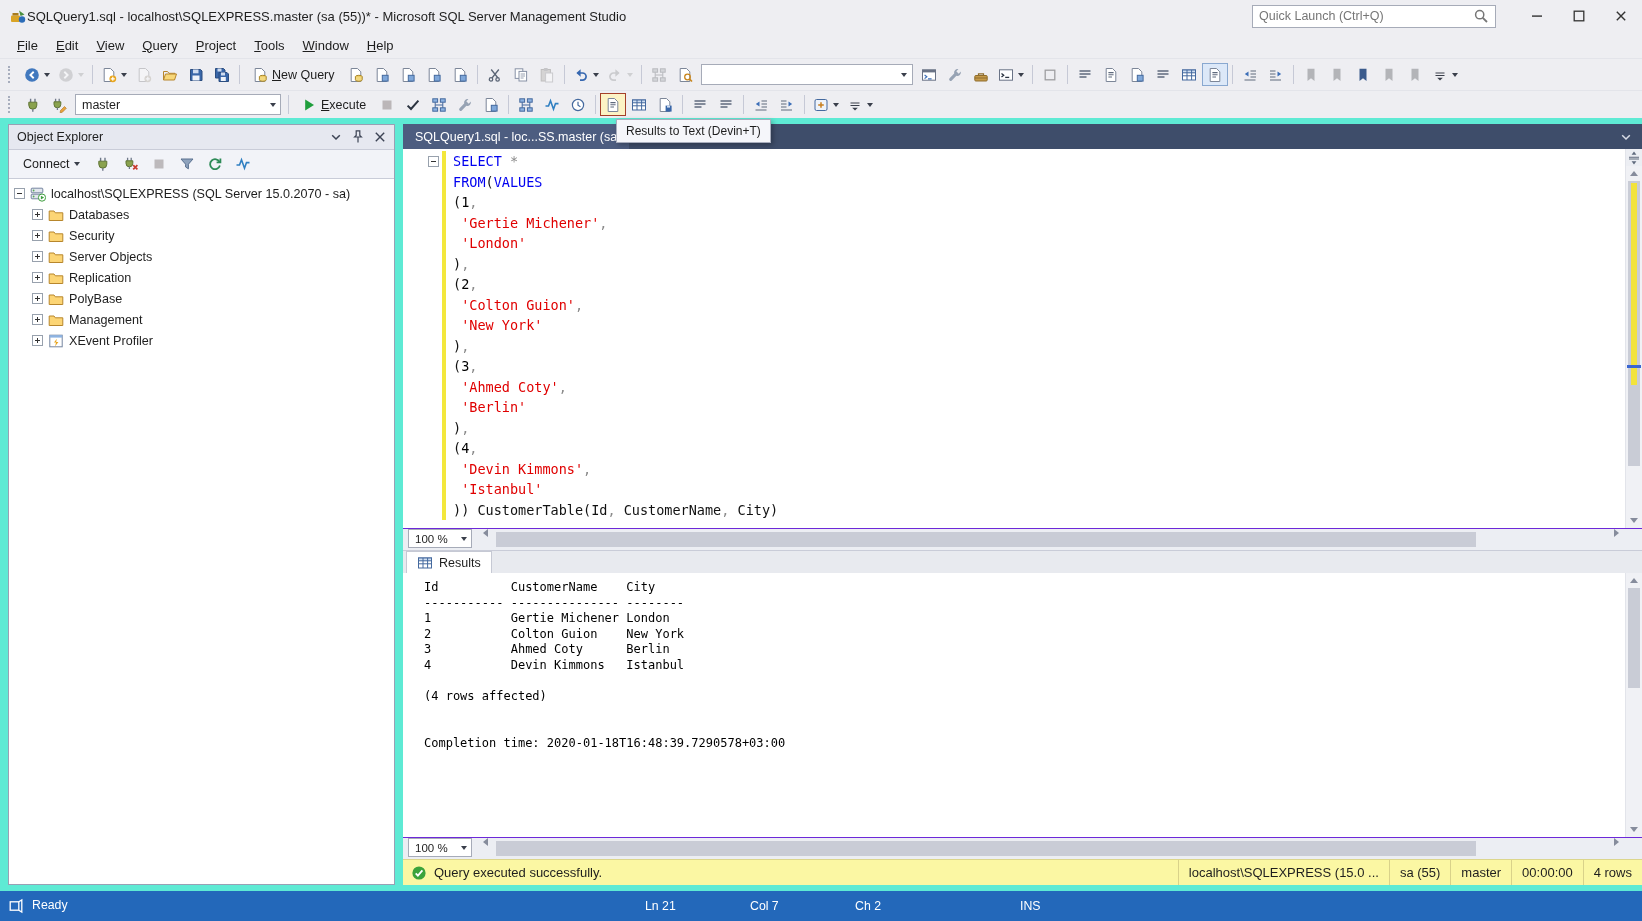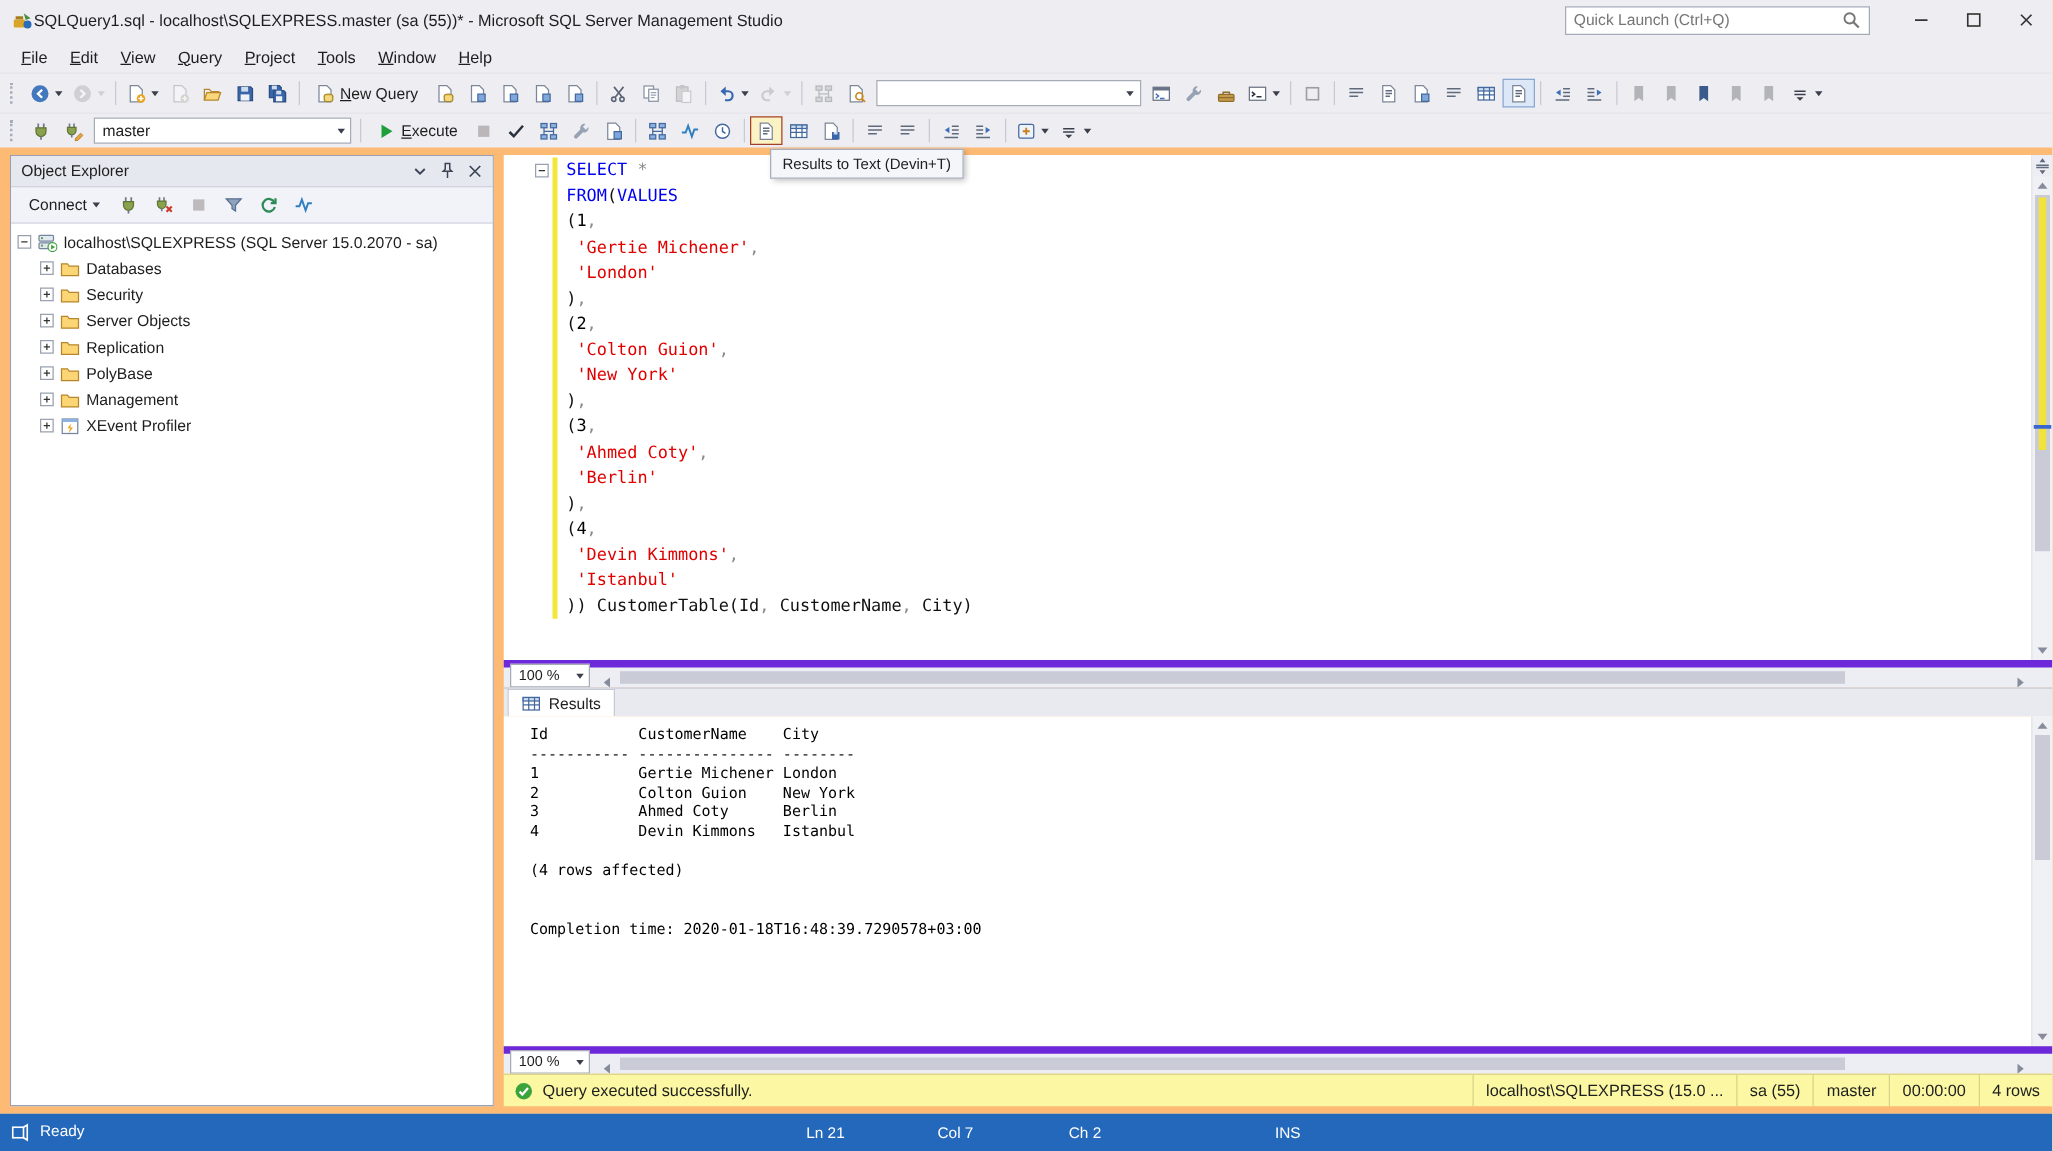--- a/index.html
+++ b/index.html
@@ -33,21 +33,21 @@
   .tb1 .tlabel::first-letter,.tb2 .tlabel::first-letter{text-decoration:underline}
   .caret{width:0;height:0;border-left:3.5px solid transparent;border-right:3.5px solid transparent;border-top:4px solid #3a3f4b;flex:none}
   .tbtn.dis .caret{border-top-color:#9aa0ae}
   .sep{width:1px;height:19px;background:#c6c9d6;margin:0 4px;flex:none}
   .combo{height:21px;background:#fff;border:1px solid #a6abb8;display:inline-flex;align-items:center;padding-left:6px;font-size:12.5px;margin:0 3px;flex:none}
   .combo .caret-box{margin-left:auto;width:15px;height:100%;display:flex;align-items:center;justify-content:center}
   .ico{width:16px;height:16px;display:inline-flex;flex:none}
   .ico svg{width:16px;height:16px;display:block}
 
   
-  .main{flex:1;display:flex;padding:6px 0 6px 8px;min-height:0;background:#fdba74}
+  .main{flex:1;display:flex;padding:6px 0 6px 8px;min-height:0;background:#5eead4}
   .oe{width:387px;display:flex;flex-direction:column;border:1px solid #99a0b4;background:#fff;flex:none}
   .oe-header{height:25px;background:#e6e8f0;display:flex;align-items:center;padding:0 4px 0 8px;border-bottom:1px solid #c9ccd8;font-size:12.5px}
   .hbtns{margin-left:auto;display:flex;gap:2px}
   .hbtn{width:20px;height:19px;display:flex;align-items:center;justify-content:center;color:#3c4354}
   .oe-toolbar{height:29px;display:flex;align-items:center;padding:0 6px;background:#f2f3f8;border-bottom:1px solid #c9ccd8;gap:2px}
   .oe-tree{flex:1;overflow:hidden;padding-top:4px;background:#fff;font-size:12.6px}
   .tree-row{height:21px;display:flex;align-items:center;gap:5px;padding-left:5px;white-space:nowrap}
   .tree-row.child{padding-left:23px}
   .expander{width:11px;height:11px;border:1px solid #98a1ad;background:#fff;position:relative;flex:none}
   .expander::before{content:"";position:absolute;left:2px;right:2px;top:4px;height:1px;background:#333}
@@ -76,21 +76,21 @@
   .vs-arrow{height:15px;display:flex;align-items:center;justify-content:center}
   .tri-up{width:0;height:0;border-left:4px solid transparent;border-right:4px solid transparent;border-bottom:5px solid #868c9c}
   .tri-down{width:0;height:0;border-left:4px solid transparent;border-right:4px solid transparent;border-top:5px solid #868c9c}
   .tri-left{width:0;height:0;border-top:4px solid transparent;border-bottom:4px solid transparent;border-right:5px solid #868c9c}
   .tri-right{width:0;height:0;border-top:4px solid transparent;border-bottom:4px solid transparent;border-left:5px solid #868c9c}
   .vs-track{flex:1;position:relative}
   .vs-thumb{position:absolute;left:2px;right:2px;top:0;background:#c9ccd6}
   .marks-yellow{position:absolute;left:5px;width:6px;top:2px;height:202px;background:#f2e33c}
   .mark-blue{position:absolute;left:1px;right:1px;top:184px;height:3px;background:#3a66d1}
 
-  .hscroll{height:22px;background:#eceef3;display:flex;align-items:flex-end;border-top:6px solid #6d28d9;flex:none}
+  .hscroll{height:22px;background:#eceef3;display:flex;align-items:flex-start;border-top:1px solid #6d28d9;flex:none}
   .zoom{width:64px;height:19px;margin:0 5px;background:#fff;border:1px solid #a6abb8;display:flex;align-items:center;padding-left:6px;font-size:11.5px}
   .zoom .caret-box{margin-left:auto;width:14px;display:flex;justify-content:center}
   .hs-arrow{width:17px;display:flex;justify-content:center}
   .hs-track{flex:1;position:relative;height:100%}
   .hs-thumb{position:absolute;top:3px;bottom:3px;left:2px;width:88%;background:#c9ccd6}
   .hs-corner{width:17px;flex:none}
 
   .results-tabs{height:23px;background:#e8eaef;display:flex;align-items:flex-end;padding-left:3px;border-top:1px solid #c9ccd8;flex:none}
   .results-tab{height:22px;background:#fff;border:1px solid #c6c9d4;border-bottom:none;display:flex;align-items:center;gap:6px;padding:0 10px;font-size:12.5px}
   .results-body{height:264px;background:#fff;display:flex;min-height:0;flex:none}
@@ -864,20 +864,32 @@
             </span>
             <span>XEvent Profiler</span>
           </div>
         </div>
     </div>
 
     <div class="splitter"></div>
 
     <div class="rpane">
 
+      <div class="tabstrip">
+        <div class="doc-tab">
+          <span>SQLQuery1.sql - loc...SS.master (sa</span>
+        </div>
+        <div class="tabstrip-right">
+          <span class="ico">
+              <svg viewBox="0 0 16 16" xmlns="http://www.w3.org/2000/svg">
+                <path d="M4.2 6.2L8 10l3.8-3.8" fill="none" stroke="currentColor" stroke-width="1.5"></path>
+              </svg>
+            </span>
+        </div>
+      </div>
 
       <div class="editor">
         <div class="ed-sel-margin"></div>
         <div class="ed-fold">
           <span class="fold-box"></span>
         </div>
         <div class="ed-changes">
           <span class="change-mark"></span>
         </div>
         <div class="ed-code">

